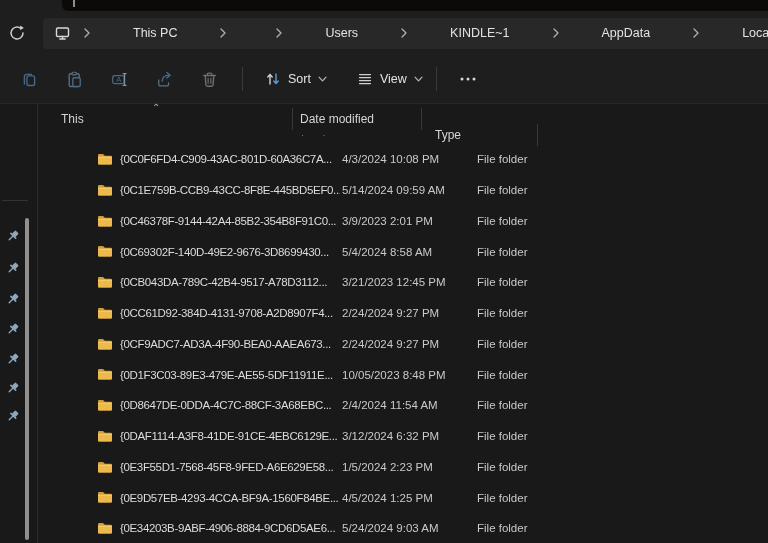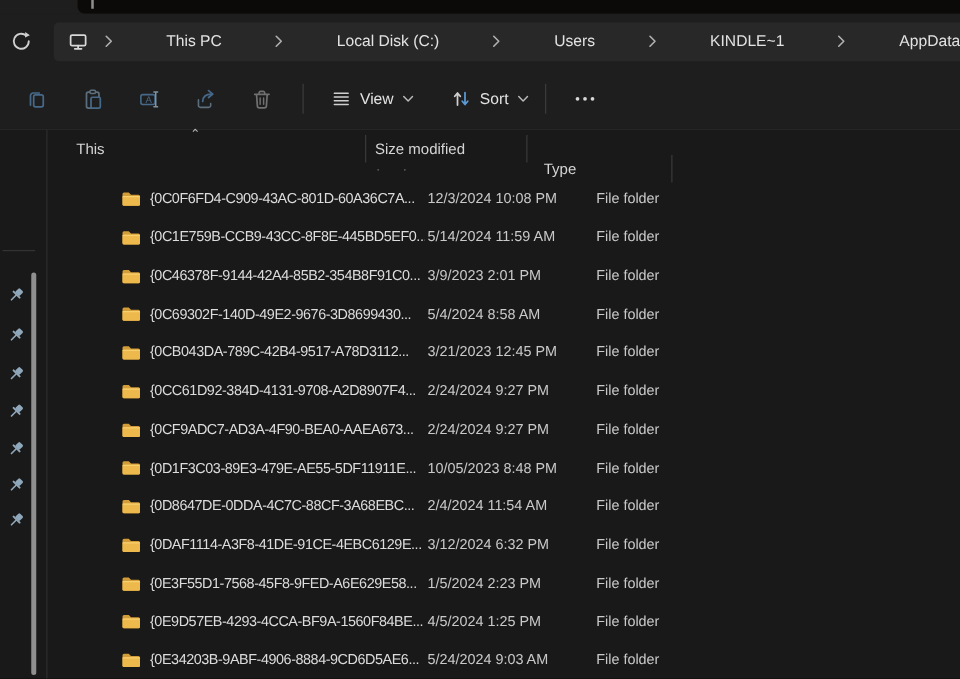--- a/index.html
+++ b/index.html
@@ -90,21 +90,20 @@
     <svg width="6" height="10" viewBox="0 0 6 10">
                 <path d="M1 1 L5 5 L1 9" fill="none" stroke="#b0b0b0" stroke-width="1.3" stroke-linecap="round" stroke-linejoin="round"></path>
               </svg>
   </span>
 <span class="crumb">This PC</span>
   <span class="crumb-chev">
     <svg width="6" height="10" viewBox="0 0 6 10">
                 <path d="M1 1 L5 5 L1 9" fill="none" stroke="#b0b0b0" stroke-width="1.3" stroke-linecap="round" stroke-linejoin="round"></path>
               </svg>
   </span>
-<span class="crumb">Local Disk (C:)</span>
   <span class="crumb-chev">
     <svg width="6" height="10" viewBox="0 0 6 10">
                 <path d="M1 1 L5 5 L1 9" fill="none" stroke="#b0b0b0" stroke-width="1.3" stroke-linecap="round" stroke-linejoin="round"></path>
               </svg>
   </span>
 <span class="crumb">Users</span>
   <span class="crumb-chev">
     <svg width="6" height="10" viewBox="0 0 6 10">
                 <path d="M1 1 L5 5 L1 9" fill="none" stroke="#b0b0b0" stroke-width="1.3" stroke-linecap="round" stroke-linejoin="round"></path>
               </svg>
@@ -182,39 +181,39 @@
             <path d="M6.7 7 v4.6 M9.3 7 v4.6" stroke="#707070" stroke-width="1.1" stroke-linecap="round" fill="none"></path>
           </svg>
         </span>
       </button>
 
       <div class="tb-divider"></div>
 
       <button class="dd-btn">
         <span>
           <svg width="16" height="16" viewBox="0 0 16 16">
-            <path d="M2.5 3.6 h11 M2.5 6.6 h11 M2.5 9.6 h11 M2.5 12.6 h11" stroke="#cfcfcf" stroke-width="1.3" stroke-linecap="round"></path>
-          </svg>
-        </span>
-        <span>View</span>
+            <path d="M5 13 V3.6 M2.8 6 L5 3.4 L7.2 6" fill="none" stroke="#cfcfcf" stroke-width="1.4" stroke-linecap="round" stroke-linejoin="round"></path>
+            <path d="M11 3 v9.4 M8.8 10 L11 12.6 L13.2 10" fill="none" stroke="#5b9bd5" stroke-width="1.4" stroke-linecap="round" stroke-linejoin="round"></path>
+          </svg>
+        </span>
+        <span>Sort</span>
         <span>
           <svg width="9" height="6" viewBox="0 0 9 6">
               <path d="M1 1.2 L4.5 4.8 L8 1.2" fill="none" stroke="#b8b8b8" stroke-width="1.2" stroke-linecap="round" stroke-linejoin="round"></path>
             </svg>
         </span>
       </button>
 
       <button class="dd-btn">
         <span>
           <svg width="16" height="16" viewBox="0 0 16 16">
-            <path d="M5 13 V3.6 M2.8 6 L5 3.4 L7.2 6" fill="none" stroke="#cfcfcf" stroke-width="1.4" stroke-linecap="round" stroke-linejoin="round"></path>
-            <path d="M11 3 v9.4 M8.8 10 L11 12.6 L13.2 10" fill="none" stroke="#5b9bd5" stroke-width="1.4" stroke-linecap="round" stroke-linejoin="round"></path>
-          </svg>
-        </span>
-        <span>Sort</span>
+            <path d="M2.5 3.6 h11 M2.5 6.6 h11 M2.5 9.6 h11 M2.5 12.6 h11" stroke="#cfcfcf" stroke-width="1.3" stroke-linecap="round"></path>
+          </svg>
+        </span>
+        <span>View</span>
         <span>
           <svg width="9" height="6" viewBox="0 0 9 6">
               <path d="M1 1.2 L4.5 4.8 L8 1.2" fill="none" stroke="#b8b8b8" stroke-width="1.2" stroke-linecap="round" stroke-linejoin="round"></path>
             </svg>
         </span>
       </button>
 
       <div class="tb-divider"></div>
 
       <button class="icon-btn more-btn">
@@ -293,52 +292,52 @@
       <div class="nav-scrollbar"></div>
     </div>
 
     <div class="file-area">
       <div class="col-headers">
         <div class="col name">
           <span class="sort-caret">⌃</span>
           <span>This</span>
         </div>
         <div class="col date">
-          <span>Size modified</span>
+          <span>Date modified</span>
         </div>
         <div class="col type">
           <span>Type</span>
         </div>
         <span class="header-dots">· ·</span>
       </div>
       <div class="rows" id="rows">
   <div class="file-row">
     <span class="folder-ic">
       <svg width="16" height="14" viewBox="0 0 16 13">
         <path d="M1 2.6 Q1 1.4 2.2 1.4 H6 L7.8 3.2 H13.8 Q15 3.2 15 4.4 V11 Q15 12 14 12 H2 Q1 12 1 11 Z" fill="#d29c38"></path>
         <rect x="1" y="4.2" width="14" height="7.8" rx="1.1" fill="#eeb94c"></rect>
         <rect x="1" y="4.2" width="14" height="1.1" rx="0.55" fill="#f7d06e"></rect>
       </svg>
     </span>
     <span class="fname">{0C0F6FD4-C909-43AC-801D-60A36C7A...</span>
-    <span class="fdate">12/3/2024 10:08 PM</span>
+    <span class="fdate">4/3/2024 10:08 PM</span>
     <span class="ftype">File folder</span>
     <span class="fsize"></span>
   </div>
 
   <div class="file-row">
     <span class="folder-ic">
       <svg width="16" height="14" viewBox="0 0 16 13">
         <path d="M1 2.6 Q1 1.4 2.2 1.4 H6 L7.8 3.2 H13.8 Q15 3.2 15 4.4 V11 Q15 12 14 12 H2 Q1 12 1 11 Z" fill="#d29c38"></path>
         <rect x="1" y="4.2" width="14" height="7.8" rx="1.1" fill="#eeb94c"></rect>
         <rect x="1" y="4.2" width="14" height="1.1" rx="0.55" fill="#f7d06e"></rect>
       </svg>
     </span>
     <span class="fname">{0C1E759B-CCB9-43CC-8F8E-445BD5EF0...</span>
-    <span class="fdate">5/14/2024 11:59 AM</span>
+    <span class="fdate">5/14/2024 09:59 AM</span>
     <span class="ftype">File folder</span>
     <span class="fsize"></span>
   </div>
 
   <div class="file-row">
     <span class="folder-ic">
       <svg width="16" height="14" viewBox="0 0 16 13">
         <path d="M1 2.6 Q1 1.4 2.2 1.4 H6 L7.8 3.2 H13.8 Q15 3.2 15 4.4 V11 Q15 12 14 12 H2 Q1 12 1 11 Z" fill="#d29c38"></path>
         <rect x="1" y="4.2" width="14" height="7.8" rx="1.1" fill="#eeb94c"></rect>
         <rect x="1" y="4.2" width="14" height="1.1" rx="0.55" fill="#f7d06e"></rect>

